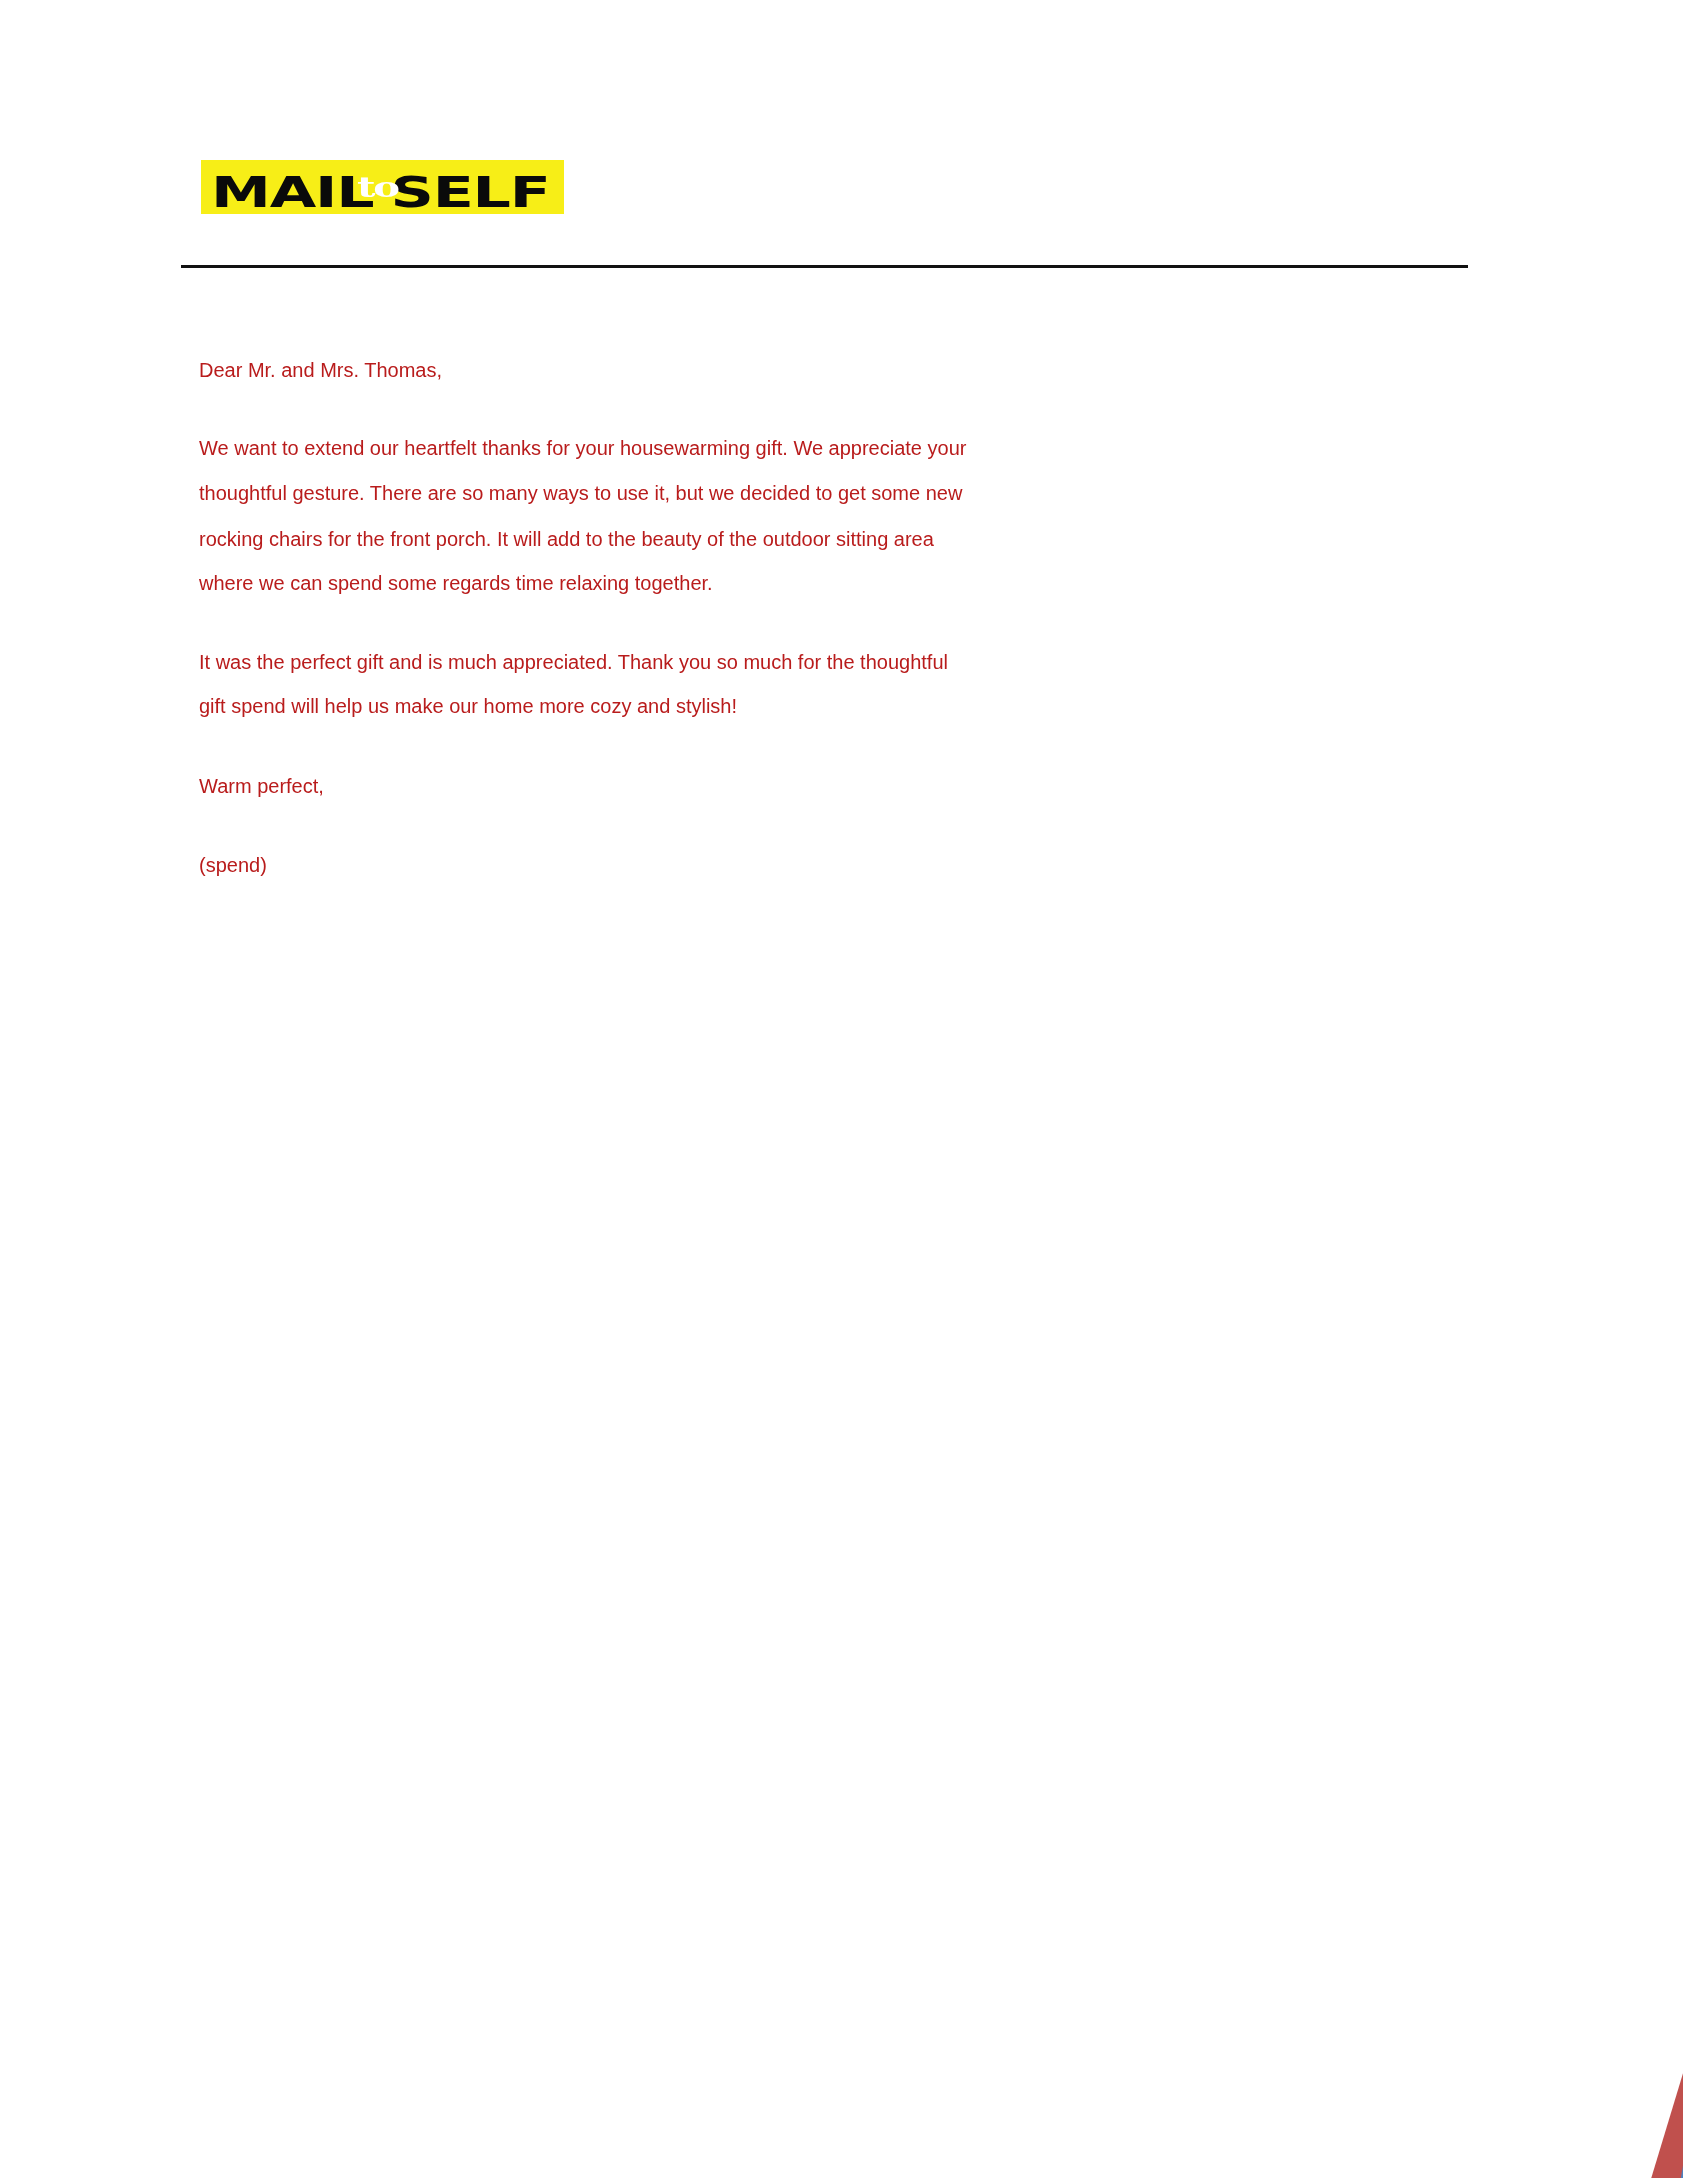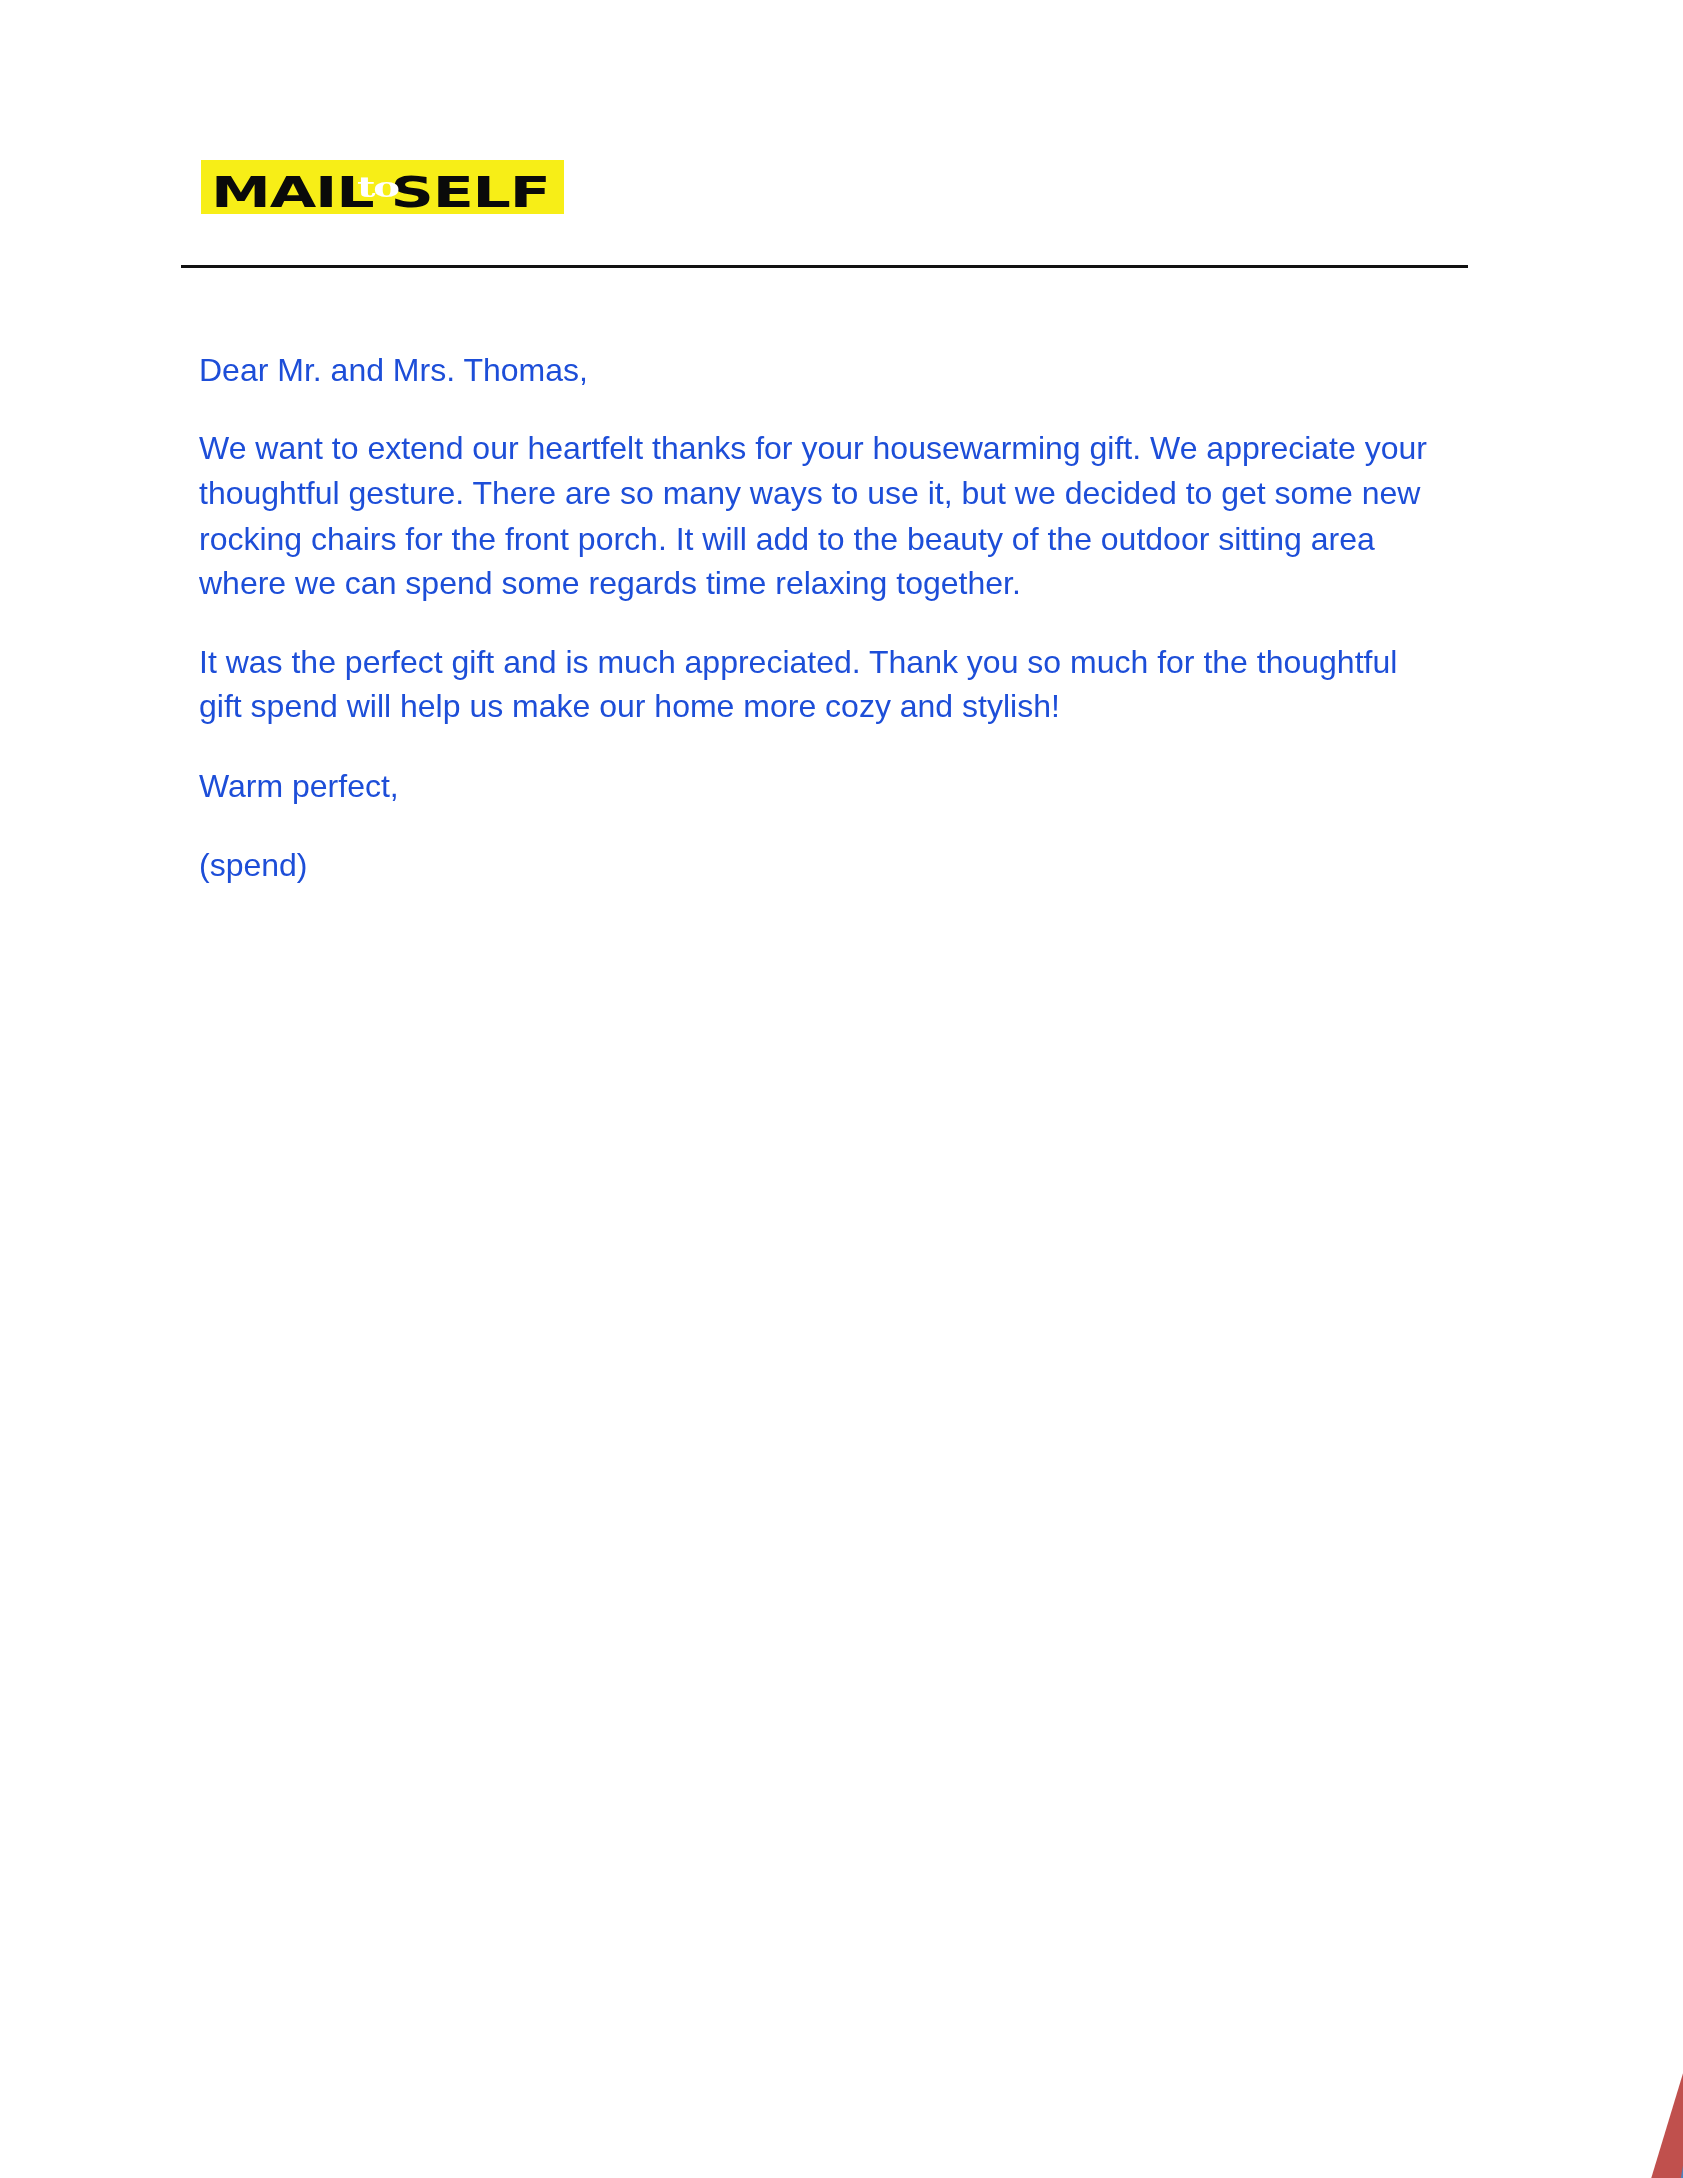--- a/index.html
+++ b/index.html
@@ -79,24 +79,24 @@
     .letter {
       position: absolute;
       left: 199px;
       top: 0;
       width: 1307px;
     }
     .line {
       position: absolute;
       left: 0;
       white-space: nowrap;
-      font-size: 32px;
+      font-size: 20px;
       line-height: 36px;
       height: 36px;
-      color: #1d4ed8;
+      color: #b91c1c;
     }
     
     .corner {
       position: absolute;
       right: 0;
       bottom: 0;
       width: 59px;
       height: 139px;
     }
   </style>

